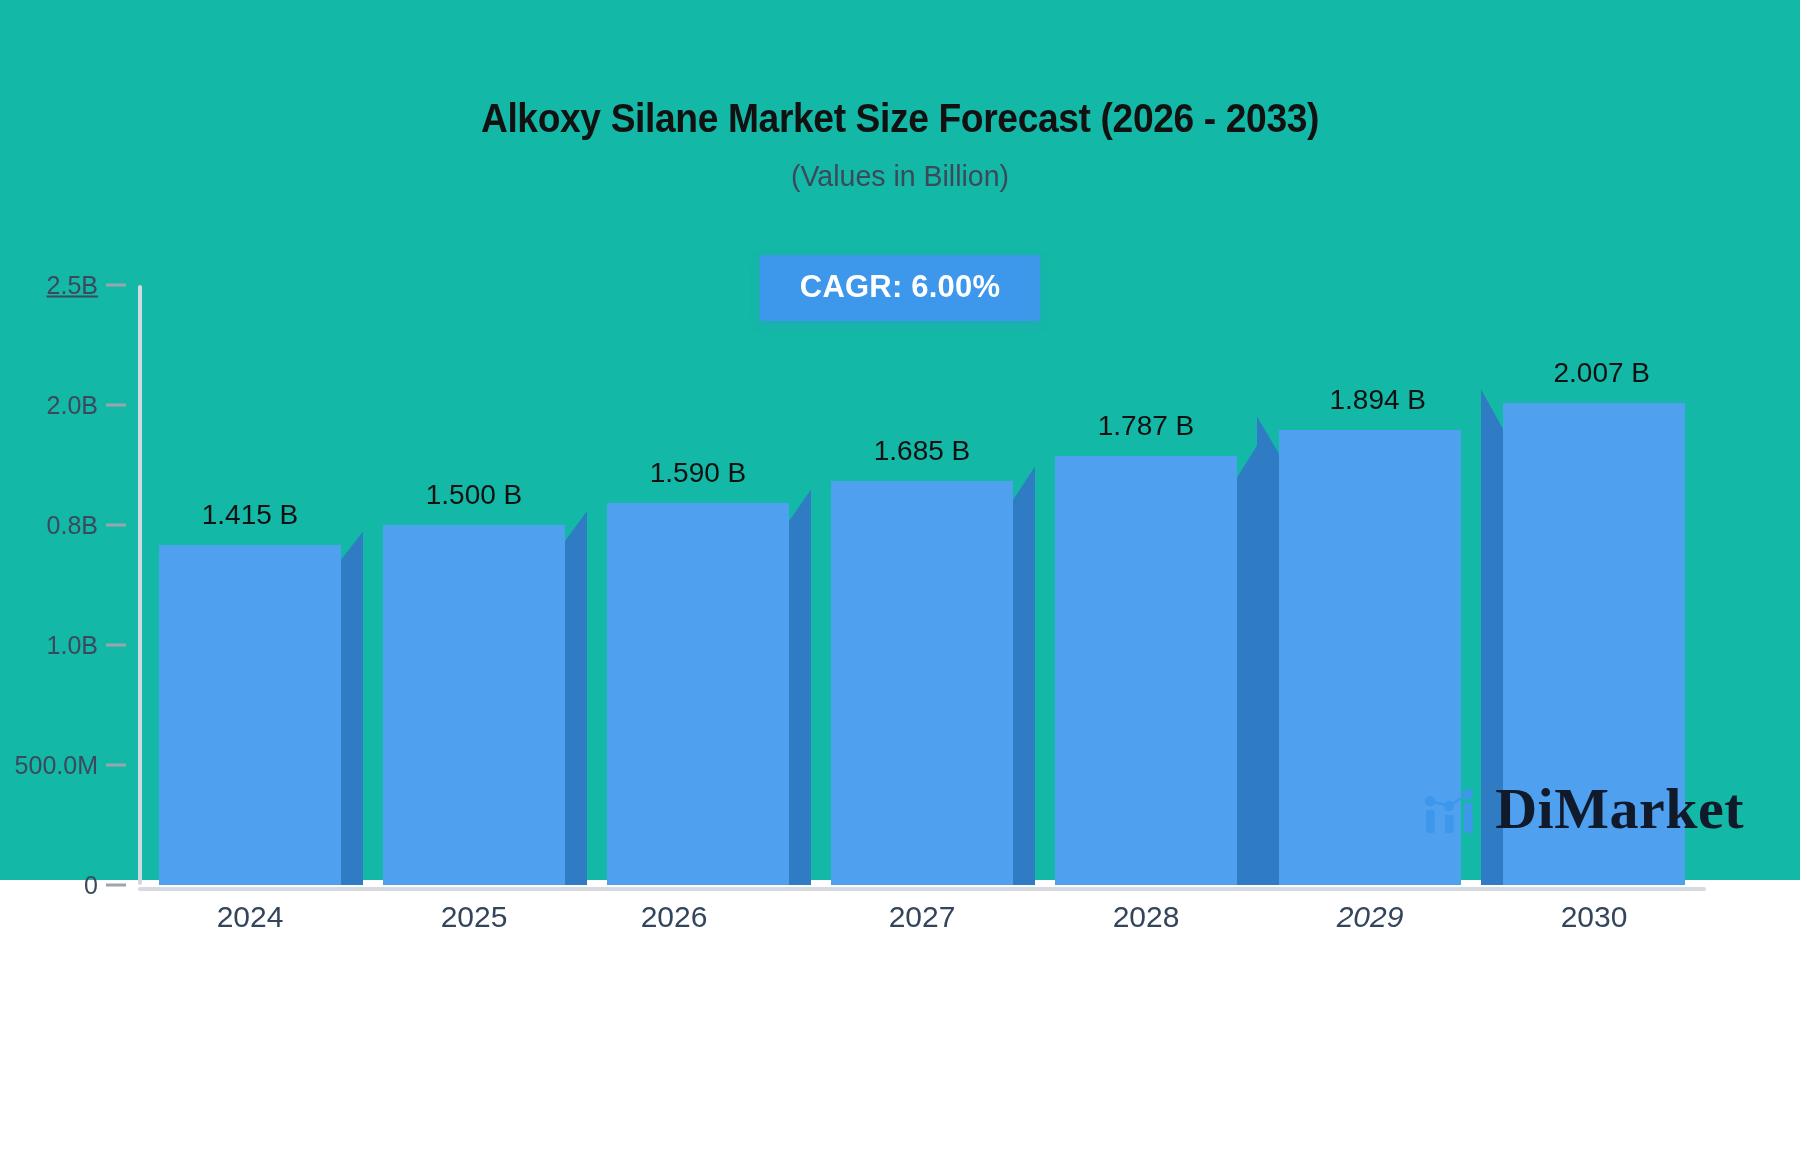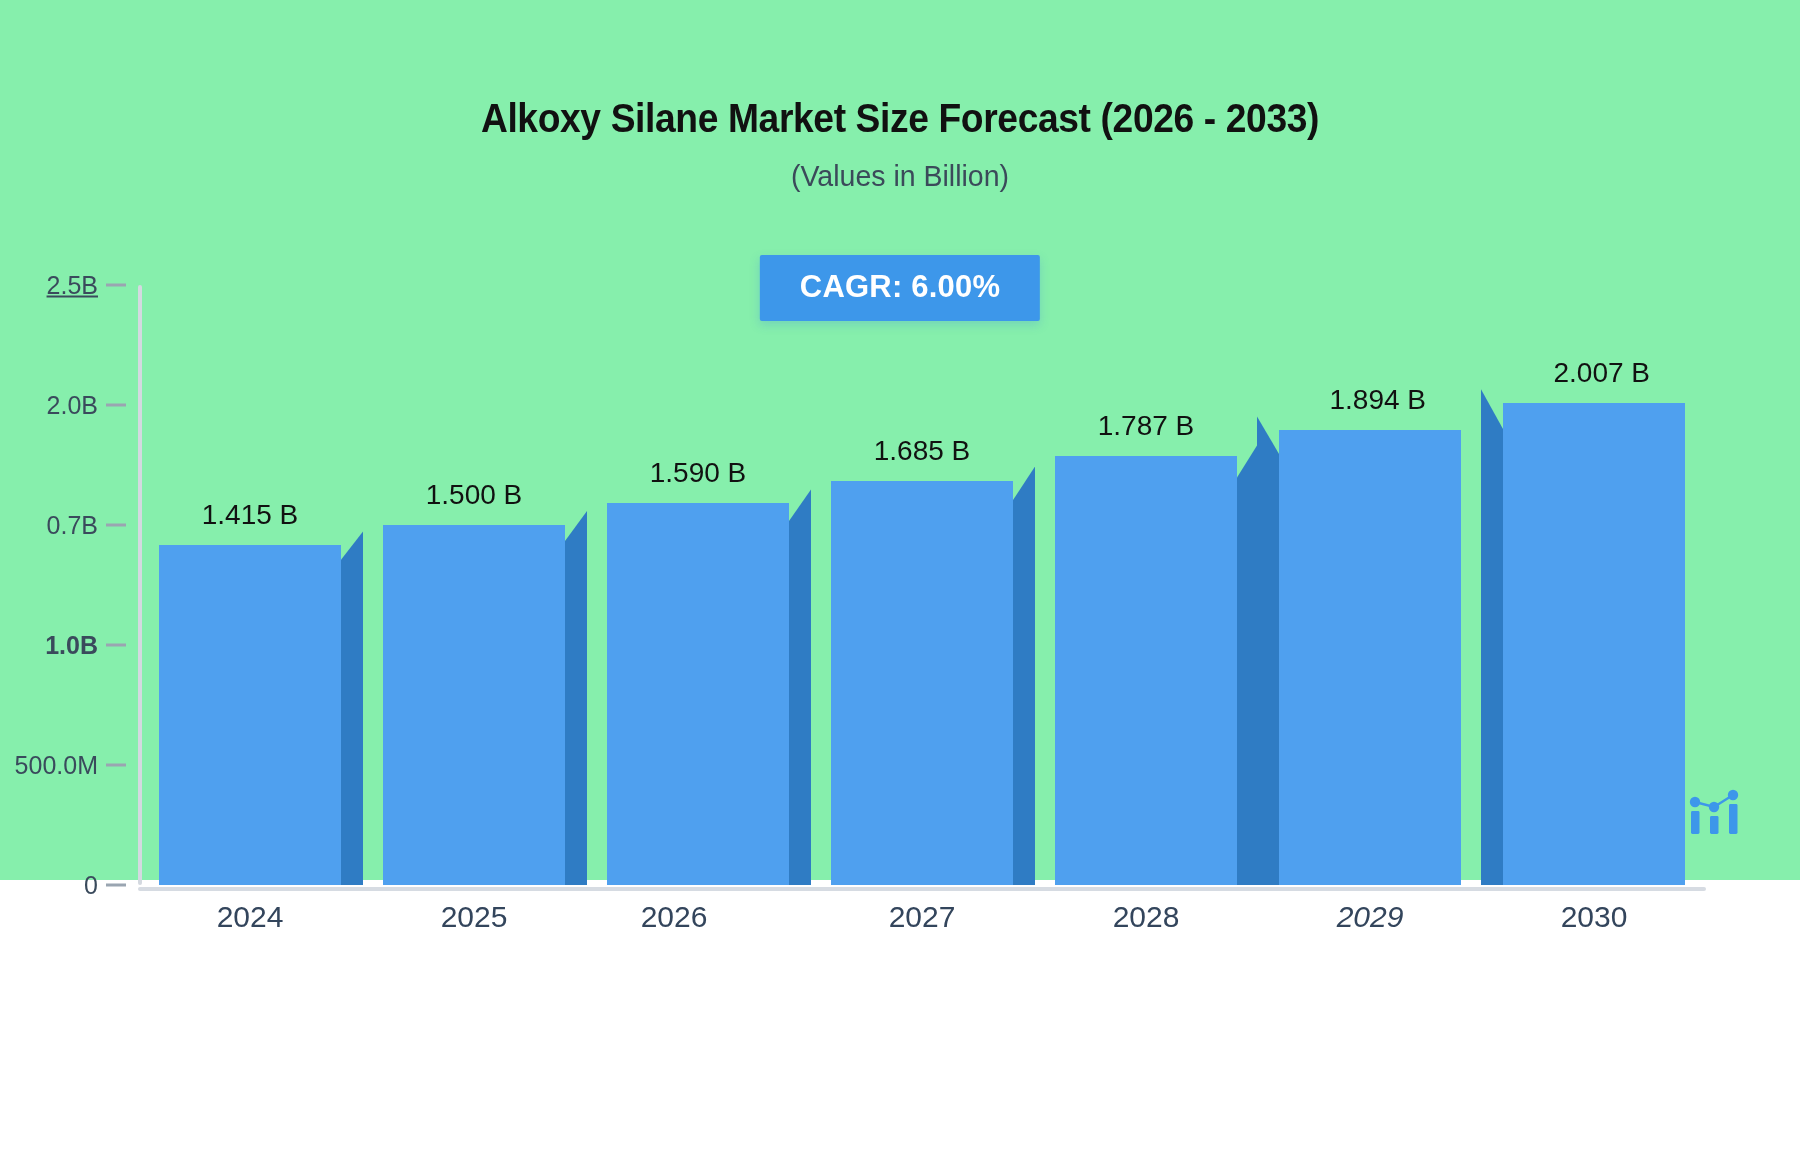--- a/index.html
+++ b/index.html
@@ -7,21 +7,21 @@
     width: 1800px;
     height: 1156px;
     background: #ffffff;
     font-family: "Liberation Sans", sans-serif;
     overflow: hidden;
   }
   .page {
     position: relative;
     width: 1800px;
     height: 880px;
-    background: #86efac;
+    background: #14b8a6;
   }
 
   
   .header {
     position: absolute;
     top: 96px;
     left: 0;
     width: 1800px;
     text-align: center;
   }
@@ -204,23 +204,23 @@
     <div class="chart-subtitle">(Values in Billion)</div>
   </div>
 
   <div class="cagr-badge">CAGR: 6.00%</div>
 
   <div class="ylabels" id="ylabels">
       <div class="ylabel" style="top: 600px;">0</div>
       <div class="ydash" style="top: 600px;"></div>
       <div class="ylabel" style="top: 480px;">500.0M</div>
       <div class="ydash" style="top: 480px;"></div>
-      <div class="ylabel" style="top: 360px; font-weight: bold;">1.0B</div>
+      <div class="ylabel" style="top: 360px;">1.0B</div>
       <div class="ydash" style="top: 360px;"></div>
-      <div class="ylabel" style="top: 240px;">0.7B</div>
+      <div class="ylabel" style="top: 240px;">0.8B</div>
       <div class="ydash" style="top: 240px;"></div>
       <div class="ylabel" style="top: 120px;">2.0B</div>
       <div class="ydash" style="top: 120px;"></div>
       <div class="ylabel" style="top: 0px; text-decoration: underline;">2.5B</div>
       <div class="ydash" style="top: 0px;"></div>
     </div>
 
   <div class="plot">
     <div class="axis-y-line"></div>
     <div class="axis-x-line"></div>
@@ -276,15 +276,16 @@
   <div class="logo">
     <svg class="logo-mark" viewBox="0 0 56 56">
       <circle cx="7" cy="20" r="5.2" fill="#3d97ea"></circle>
       <circle cx="26" cy="25" r="5.2" fill="#3d97ea"></circle>
       <circle cx="45" cy="13" r="5.2" fill="#3d97ea"></circle>
       <path d="M7 20 L26 25 L45 13" stroke="#3d97ea" stroke-width="2.4" fill="none"></path>
       <rect x="3" y="29" width="8.5" height="23" rx="1.4" fill="#3d97ea"></rect>
       <rect x="22" y="34" width="8.5" height="18" rx="1.4" fill="#3d97ea"></rect>
       <rect x="41" y="22" width="8.5" height="30" rx="1.4" fill="#3d97ea"></rect>
     </svg>
+    <div class="logo-text">DiMarket</div>
   </div>
 
 </div>
 
 </body></html>

